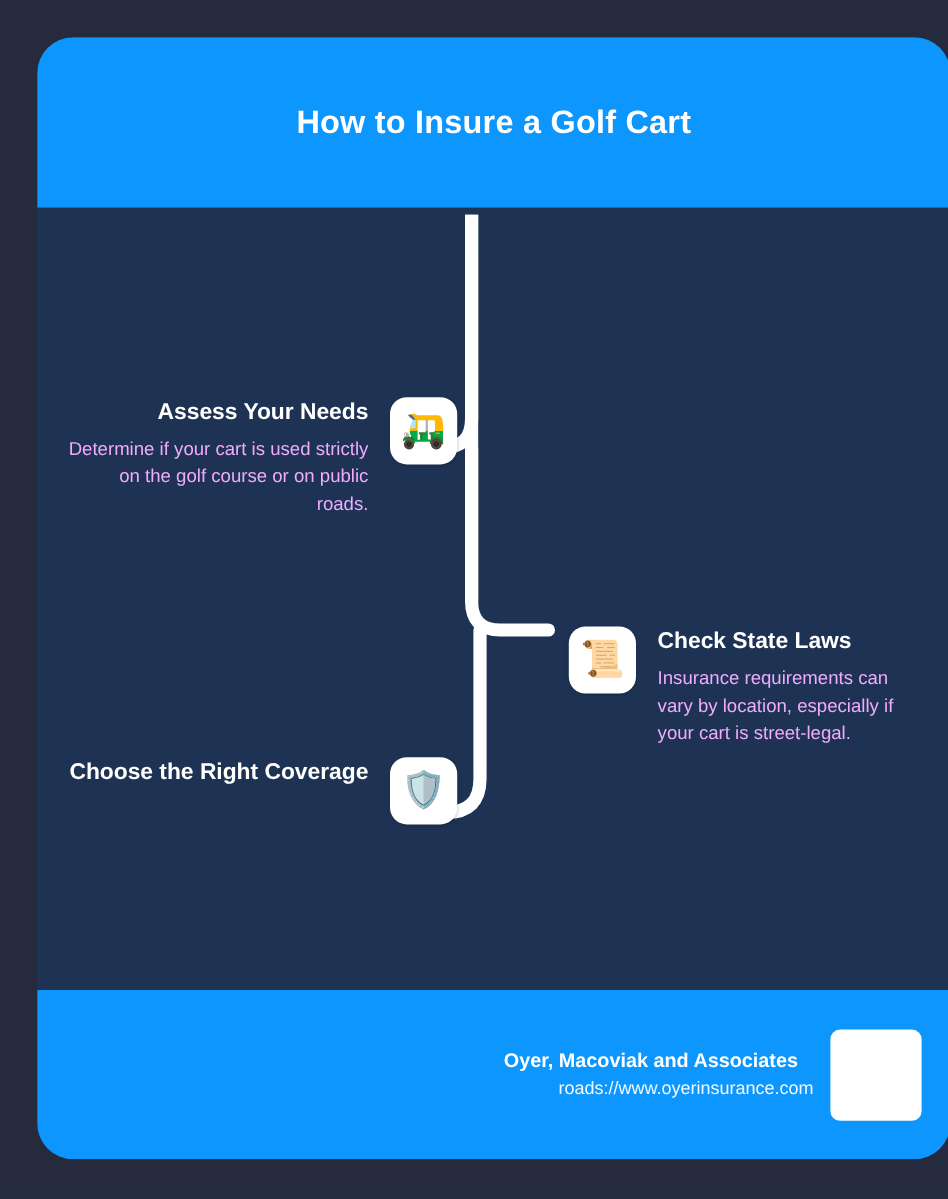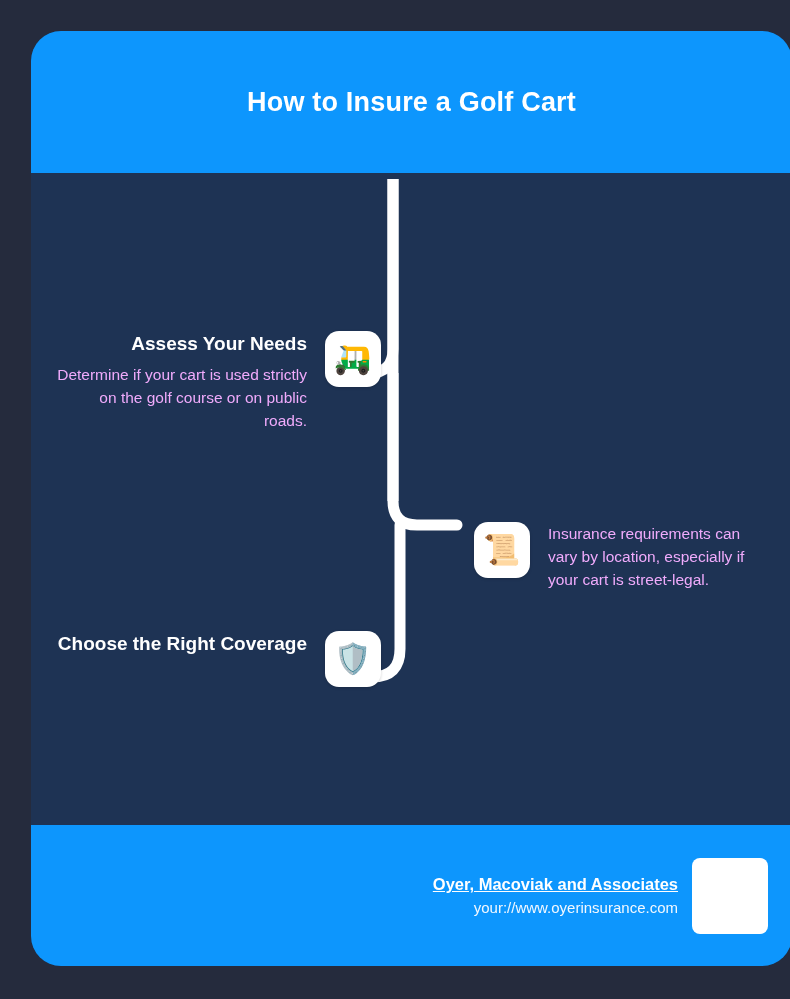--- a/index.html
+++ b/index.html
@@ -126,22 +126,21 @@
   }
   .footer-info {
     text-align: right;
     margin-right: 14px;
   }
   .footer-company {
     color: #ffffff;
     font-size: 16.5px;
     font-weight: bold;
     line-height: 22px;
-    margin: 0 0 3px 0;
-    text-decoration: underline;
+    margin: 0 13px 3px 0;
   }
   .footer-url {
     color: #f2f8ff;
     font-size: 15px;
     line-height: 20px;
     margin: 0;
   }
   .footer-logo {
     width: 76px;
     height: 76px;
@@ -172,34 +171,35 @@
       <div class="step-text-left">
         <p class="step-title">Assess Your Needs</p>
         <p class="step-desc">Determine if your cart is used strictly on the golf course or on public roads.</p>
       </div>
       <div class="icon-badge">🛺</div>
     </div>
 
     <div class="step step-right step-2">
       <div class="icon-badge">📜</div>
       <div class="step-text-right">
+        <p class="step-title">Check State Laws</p>
         <p class="step-desc">Insurance requirements can vary by location, especially if your cart is street-legal.</p>
       </div>
     </div>
 
     <div class="step step-left step-3">
       <div class="step-text-left">
         <p class="step-title">Choose the Right Coverage</p>
       </div>
       <div class="icon-badge">🛡️</div>
     </div>
 
   </div>
 
   <div class="footer-band">
     <div class="footer-info">
       <p class="footer-company">Oyer, Macoviak and Associates</p>
-      <p class="footer-url">your://www.oyerinsurance.com</p>
+      <p class="footer-url">roads://www.oyerinsurance.com</p>
     </div>
     <div class="footer-logo"></div>
   </div>
 
 </div>
 
 </body></html>

